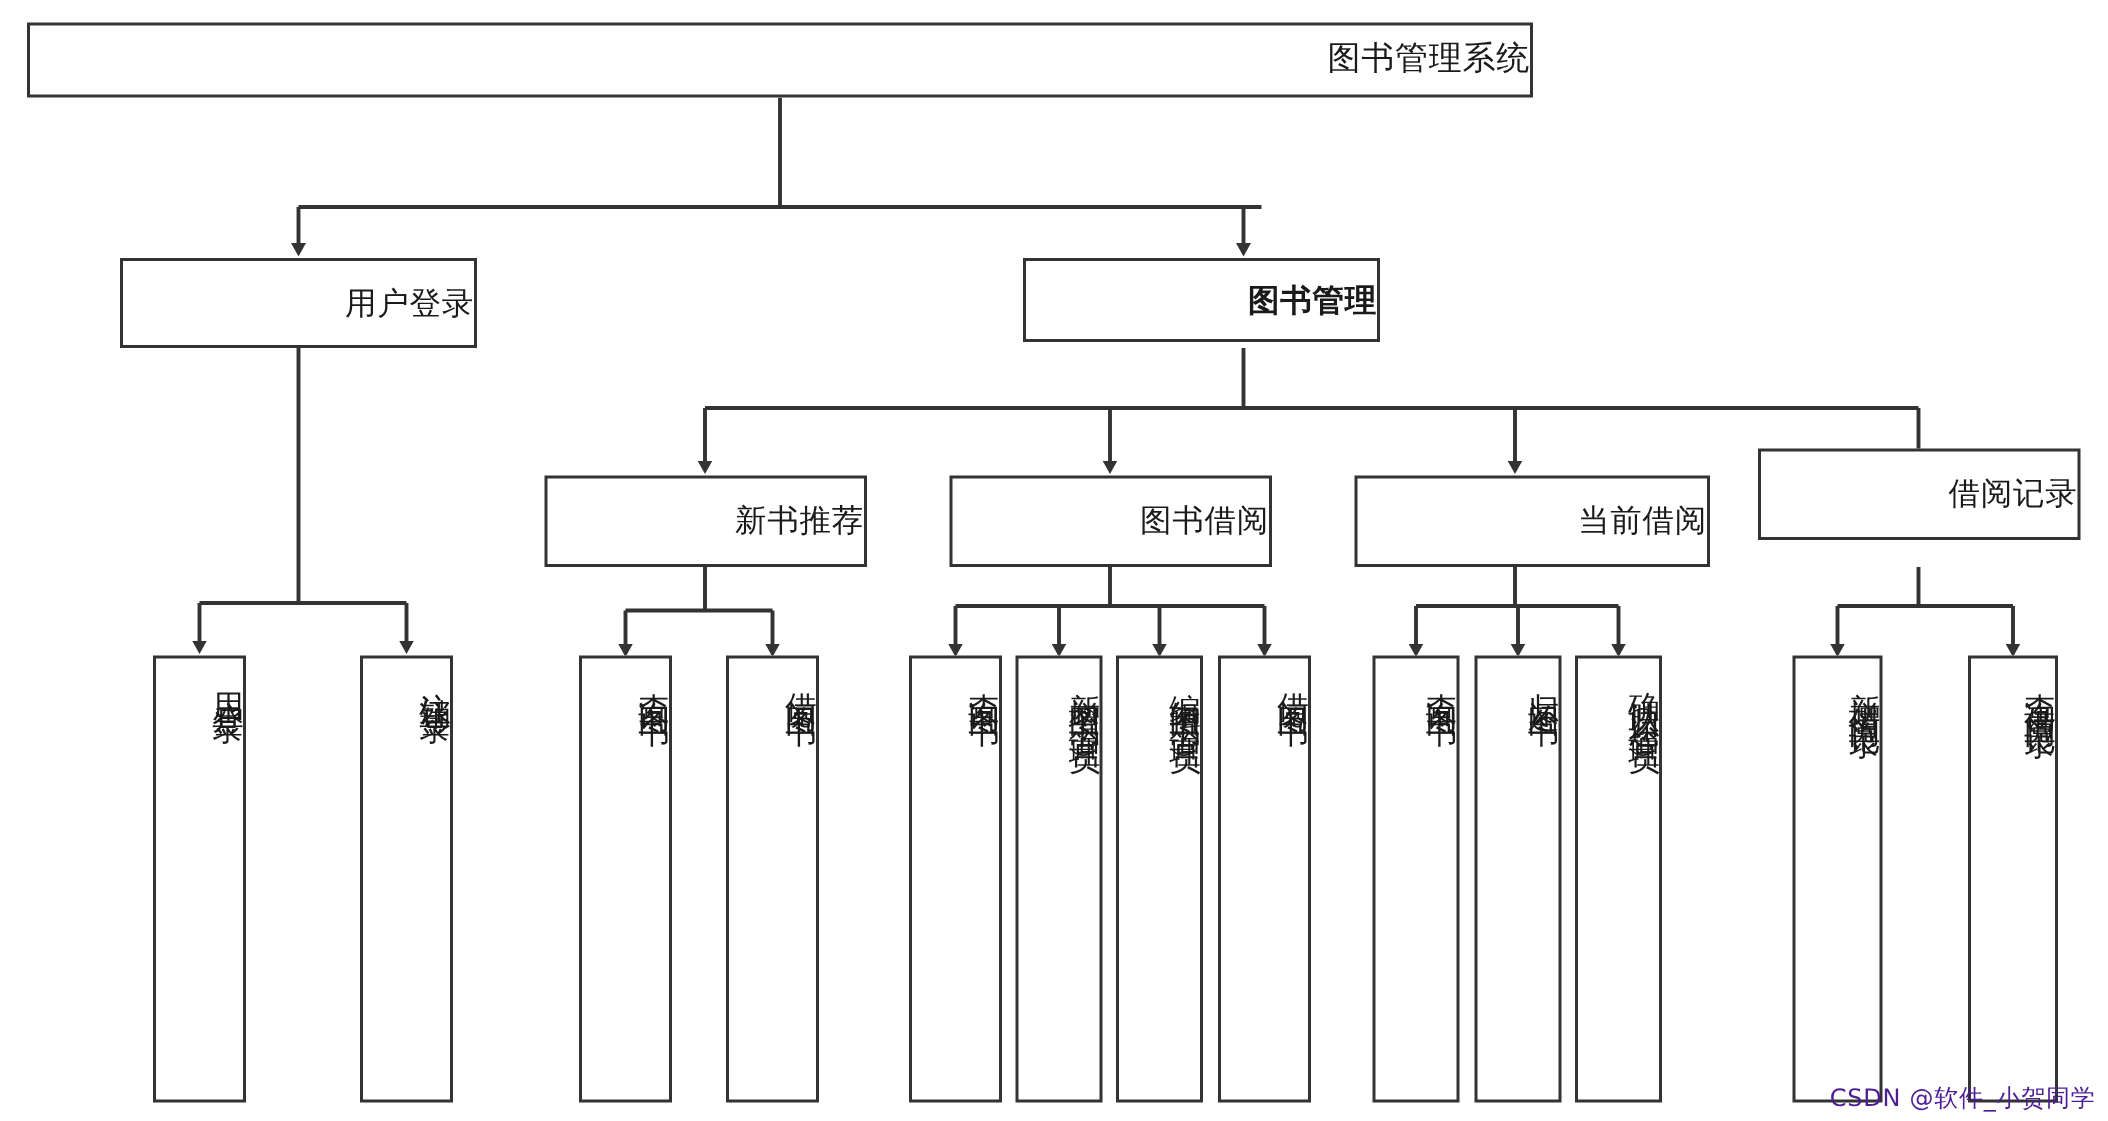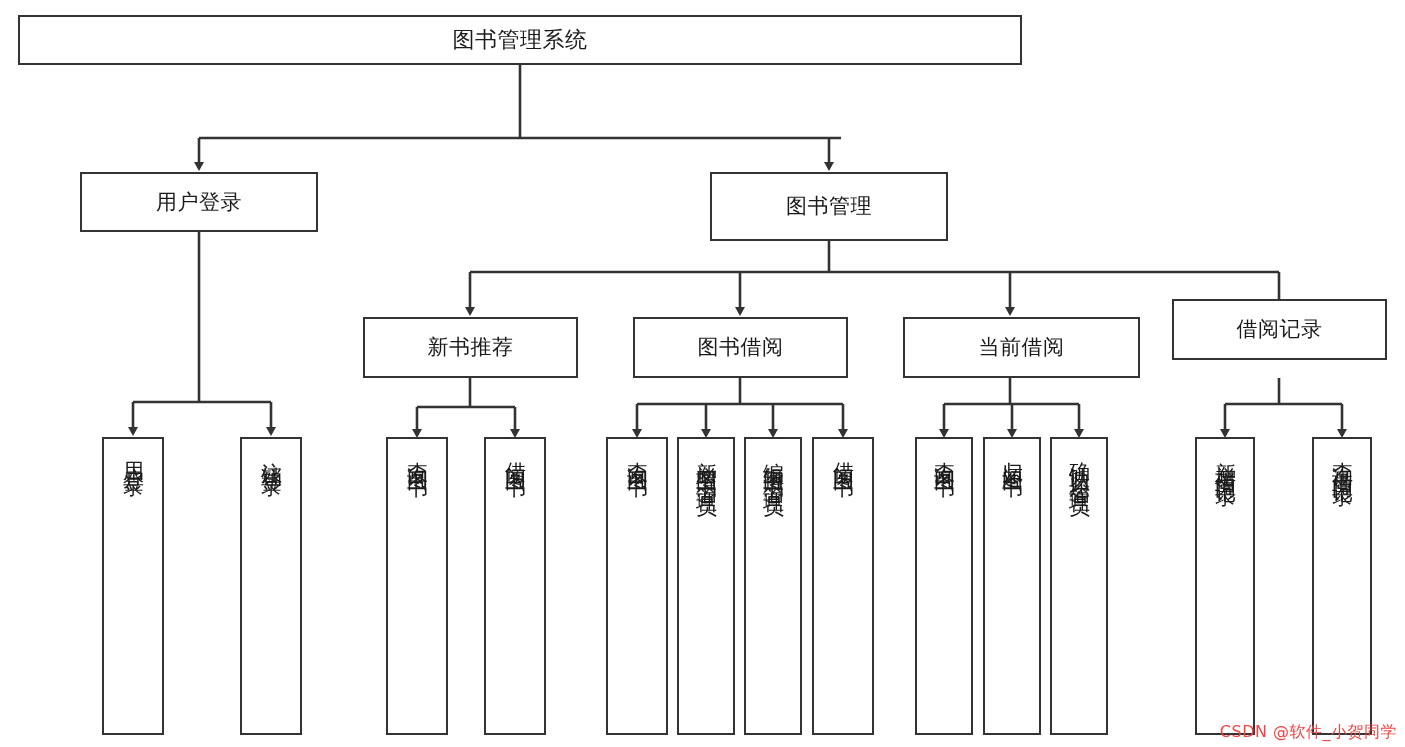--- a/index.html
+++ b/index.html
@@ -25,21 +25,21 @@
     width: 1405px;
     height: 747px;
   }
   .node {
     position: absolute;
     box-sizing: border-box;
     border: 2.6px solid #333333;
     background: #ffffff;
     display: flex;
     align-items: center;
-    justify-content: center;
+    justify-content: flex-end;
     z-index: 3;
   }
   .node .node-label {
     color: #1a1a1a;
     line-height: 1.18;
     text-align: center;
     white-space: pre;
   }
   .node.horizontal .node-label {
     font-size: 21px;
@@ -57,21 +57,21 @@
     line-height: 1;
   }
   .node.root .node-label {
     font-size: 22px;
   }
   #watermark {
     position: absolute;
     right: 8px;
     bottom: 4px;
     font-size: 16px;
-    color: #ef4444;
+    color: #4c1d95;
     letter-spacing: 0.5px;
     z-index: 6;
     user-select: none;
     white-space: pre;
   }
 </style>
 </head>
 <body>
 
 <div id="diagram-root">
@@ -126,21 +126,21 @@
     </g>
   </svg>
 
   <div class="node horizontal root" style="left: 18px; top: 15px; width: 1004px; height: 50px;">
     <span class="node-label">图书管理系统</span>
   </div>
 
   <div class="node horizontal" style="left: 80px; top: 172px; width: 238px; height: 60px;">
     <span class="node-label">用户登录</span>
   </div>
-  <div class="node horizontal" style="left: 710px; top: 172px; width: 238px; height: 69px;">
+  <div class="node horizontal" style="left: 682px; top: 172px; width: 238px; height: 56px; font-weight: bold;">
     <span class="node-label">图书管理</span>
   </div>
 
   <div class="node horizontal" style="left: 363px; top: 317px; width: 215px; height: 61px;">
     <span class="node-label">新书推荐</span>
   </div>
   <div class="node horizontal" style="left: 633px; top: 317px; width: 215px; height: 61px;">
     <span class="node-label">图书借阅</span>
   </div>
   <div class="node horizontal" style="left: 903px; top: 317px; width: 237px; height: 61px;">

